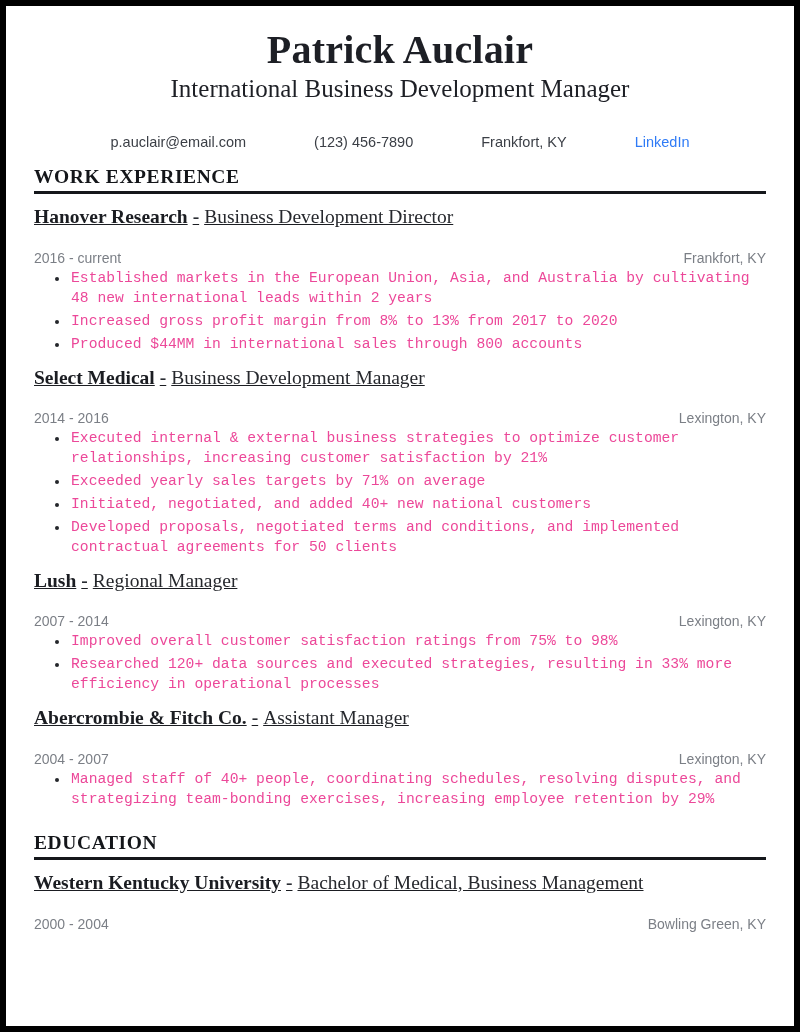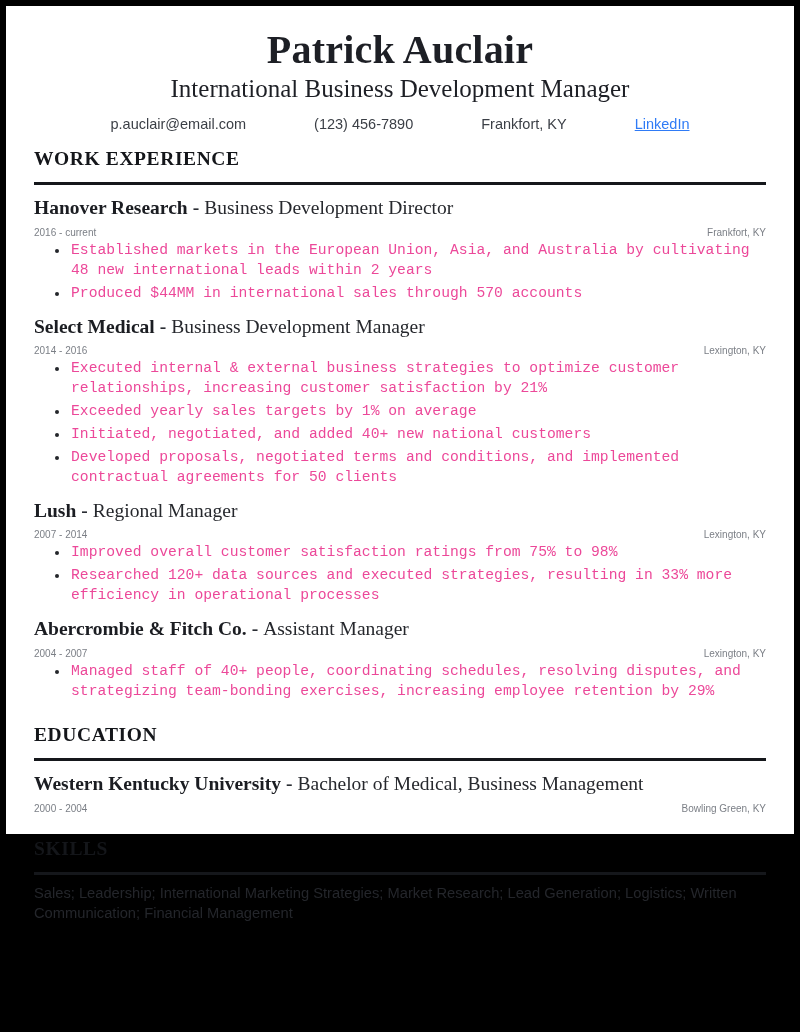--- a/index.html
+++ b/index.html
@@ -10,21 +10,21 @@
   body {
     width: 800px;
     height: 1032px;
     overflow: hidden;
   }
   .page {
     position: absolute;
     left: 6px;
     top: 6px;
     width: 788px;
-    height: 828px;
+    height: 1020px;
     background: #ffffff;
     box-sizing: border-box;
     padding: 22px 28px 0 28px;
     font-family: "Liberation Sans", sans-serif;
   }
 
   
   .name {
     text-align: center;
     font-family: "Liberation Serif", serif;
@@ -41,87 +41,87 @@
     font-size: 25px;
     line-height: 1.15;
     color: #1d1f25;
     margin-top: 4px;
   }
   .contact {
     display: flex;
     justify-content: center;
     align-items: baseline;
     gap: 0;
-    margin-top: 12px;
+    margin-top: 30px;
     font-size: 14.5px;
     color: #3b3f46;
   }
   .contact .citem {
     padding: 0 34px;
     white-space: nowrap;
   }
   .contact .citem.link a,
   .contact .citem.link {
     color: #2f7bf6;
-    text-decoration: underline;
     cursor: pointer;
   }
 
   
   .section {
     margin-top: 16px;
   }
   .section-title {
     font-family: "Liberation Serif", serif;
     font-weight: bold;
     font-size: 19.5px;
     letter-spacing: 0.6px;
     color: #14161a;
     line-height: 1.15;
-    padding-bottom: 12px;
+    padding-bottom: 3px;
   }
   .rule {
     border: 0;
     border-top: 3px solid #15171b;
     margin: 0 0 8px 0;
   }
 
   
   .entry {
     margin-top: 11px;
   }
   .entry:first-of-type {
     margin-top: 4px;
   }
   .entry-head {
     font-family: "Liberation Serif", serif;
     font-size: 19.5px;
     line-height: 1.2;
     color: #1b1d22;
     white-space: nowrap;
+    text-decoration: underline;
   }
   .entry-head .org {
     font-weight: bold;
   }
   .entry-head .sep {
     font-weight: bold;
     padding: 0 5px;
     color: #2a2d33;
   }
   .entry-head .role {
     font-weight: normal;
     color: #26282d;
   }
   .entry-meta {
     display: flex;
     justify-content: space-between;
     align-items: baseline;
-    font-size: 10px;
+    font-size: 14px;
     color: #7b7f86;
-    margin-top: 7px;
+    margin-top: 21px;
   }
   ul.bullets {
     list-style: none;
     margin: 3px 0 0 0;
     padding: 0;
   }
   ul.bullets li {
     position: relative;
     padding-left: 37px;
     font-size: 14.7px;
@@ -173,35 +173,36 @@
     <div class="entry">
       <div class="entry-head">
         <span class="org">Hanover Research</span><span class="sep">-</span><span class="role">Business Development Director</span>
       </div>
       <div class="entry-meta">
         <span>2016 - current</span>
         <span>Frankfort, KY</span>
       </div>
       <ul class="bullets">
         <li>Established markets in the European Union, Asia, and Australia by cultivating 48 new international leads within 2 years</li>
-        <li>Produced $44MM in international sales through 570 accounts</li>
+        <li>Increased gross profit margin from 8% to 13% from 2017 to 2020</li>
+        <li>Produced $44MM in international sales through 800 accounts</li>
       </ul>
     </div>
 
     <div class="entry">
       <div class="entry-head">
         <span class="org">Select Medical</span><span class="sep">-</span><span class="role">Business Development Manager</span>
       </div>
       <div class="entry-meta">
         <span>2014 - 2016</span>
         <span>Lexington, KY</span>
       </div>
       <ul class="bullets">
         <li>Executed internal &amp; external business strategies to optimize customer relationships, increasing customer satisfaction by 21%</li>
-        <li>Exceeded yearly sales targets by 1% on average</li>
+        <li>Exceeded yearly sales targets by 71% on average</li>
         <li>Initiated, negotiated, and added 40+ new national customers</li>
         <li>Developed proposals, negotiated terms and conditions, and implemented contractual agreements for 50 clients</li>
       </ul>
     </div>
 
     <div class="entry">
       <div class="entry-head">
         <span class="org">Lush</span><span class="sep">-</span><span class="role">Regional Manager</span>
       </div>
       <div class="entry-meta">
@@ -236,19 +237,14 @@
       <div class="entry-head">
         <span class="org">Western Kentucky University</span><span class="sep">-</span><span class="role">Bachelor of Medical,  Business Management</span>
       </div>
       <div class="entry-meta">
         <span>2000 - 2004</span>
         <span>Bowling Green, KY</span>
       </div>
     </div>
   </div>
 
-  <div class="section skills-section">
-    <div class="section-title">SKILLS</div>
-    <hr class="rule">
-    <div class="skills-text">Sales; Leadership; International Marketing Strategies; Market Research; Lead Generation; Logistics; Written Communication; Financial Management</div>
-  </div>
 
 </div>
 
 </body></html>

